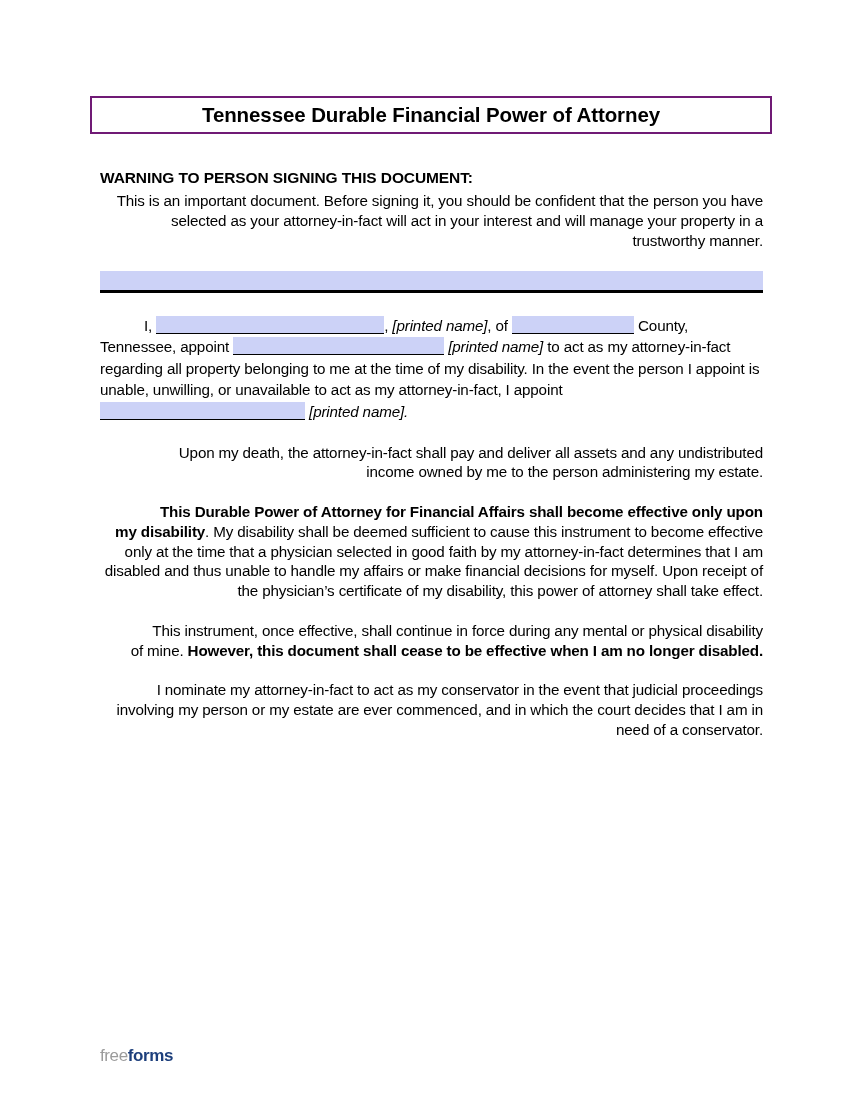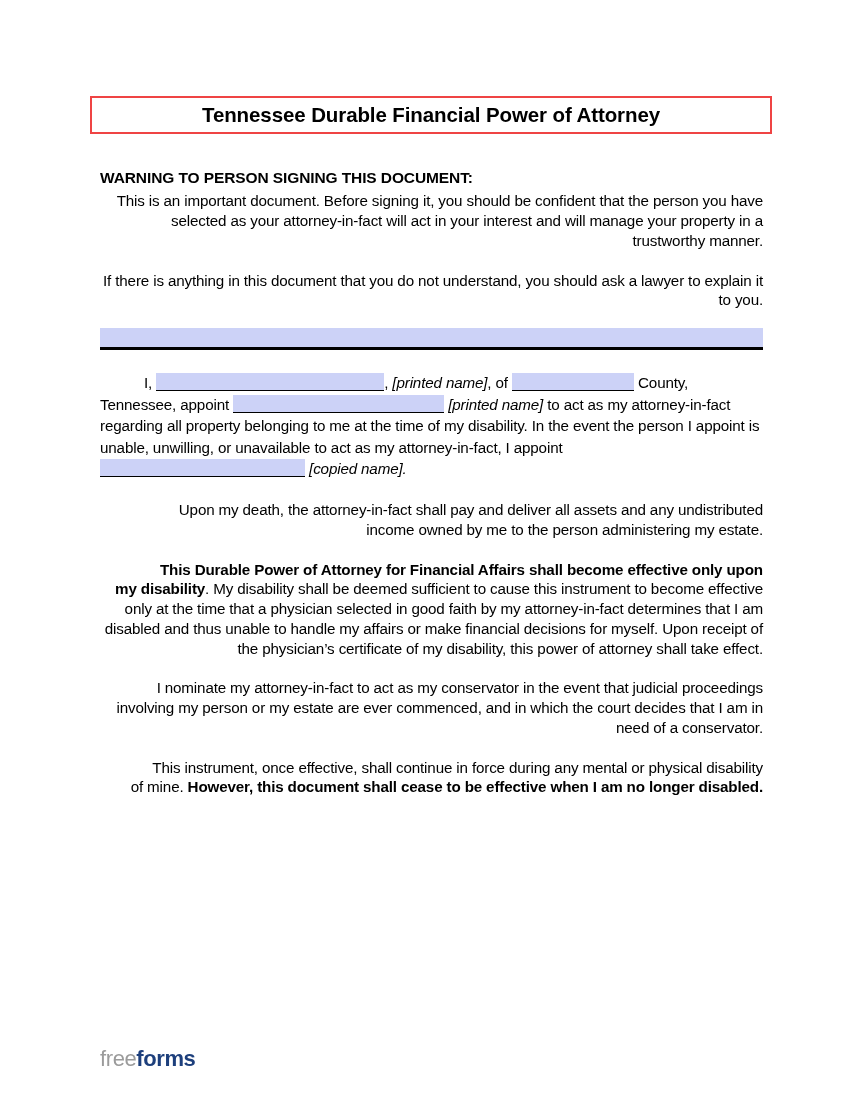--- a/index.html
+++ b/index.html
@@ -25,21 +25,21 @@
     background: #ffffff;
   }
 
   
   .title-box {
     position: absolute;
     left: 90px;
     top: 96px;
     width: 682px;
     height: 38px;
-    border: 2px solid #ef4444;
+    border: 2px solid #701a75;
     box-sizing: border-box;
     display: flex;
     align-items: center;
     justify-content: center;
   }
   .title-text {
     font-size: 20.5px;
     font-weight: bold;
     letter-spacing: -0.1px;
     color: #000000;
@@ -111,21 +111,21 @@
   .form-block .lead-indent {
     display: inline-block;
     width: 44px;
   }
 
   
   .footer-logo {
     position: absolute;
     left: 100px;
     top: 1046px;
-    font-size: 22px;
+    font-size: 17px;
     font-weight: bold;
     letter-spacing: -0.4px;
     white-space: nowrap;
   }
   .logo-free  { color: #9b9b9b; font-weight: normal; }
   .logo-forms { color: #1d3f7c; font-weight: bold; }
 </style>
 </head>
 <body>
 
@@ -135,38 +135,37 @@
     <span class="title-text">Tennessee Durable Financial Power of Attorney</span>
   </div>
 
   <div class="content">
 
     <div class="warning-head">WARNING TO PERSON SIGNING THIS DOCUMENT:</div>
 
     <p class="para">This is an important document.  Before signing it, you should be confident that the person you have selected as your attorney-in-fact will act in your interest and will manage your property in a trustworthy manner.</p>
 
 
-    <p class="para tight">If there is anything in this document that you do not understand, you should ask a lawyer to explain it to you.</p>
 
     <span class="field wide-bar"></span>
 
     <div class="form-block">
       <span class="lead-indent"></span><span>I,</span>
       <span class="field f-name1"></span><span>, </span><span class="printed">[printed name]</span><span>, of </span><span class="field f-county"></span>
       <span>County, Tennessee, appoint </span><span class="field f-agent"></span>
       <span class="printed">[printed name]</span><span> to act as my attorney-in-fact regarding all property belonging to me at the time of my disability. In the event the person I appoint is unable, unwilling, or unavailable to act as my attorney-in-fact, I appoint </span><span class="field f-alt"></span>
-      <span class="printed">[copied name].</span>
+      <span class="printed">[printed name].</span>
     </div>
 
 
     <p class="para indent">Upon my death, the attorney-in-fact shall pay and deliver all assets and any undistributed income owned by me to the person administering my estate.</p>
 
     <p class="para indent"><b>This Durable Power of Attorney for Financial Affairs shall become effective only upon my disability</b><span>. My disability shall be deemed sufficient to cause this instrument to become effective only at the time that a physician selected in good faith by my attorney-in-fact determines that I am disabled and thus unable to handle my affairs or make financial decisions for myself. Upon receipt of the physician’s certificate of my disability, this power of attorney shall take effect.</span></p>
 
+    <p class="para indent"><span>This instrument, once effective, shall continue in force during any mental or physical disability of mine. </span><b>However, this document shall cease to be effective when I am no longer disabled.</b></p>
+
     <p class="para indent">I nominate my attorney-in-fact to act as my conservator in the event that judicial proceedings involving my person or my estate are ever commenced, and in which the court decides that I am in need of a conservator.</p>
-
-    <p class="para indent"><span>This instrument, once effective, shall continue in force during any mental or physical disability of mine. </span><b>However, this document shall cease to be effective when I am no longer disabled.</b></p>
 
   </div>
 
   <div class="footer-logo"><span class="logo-free">free</span><span class="logo-forms">forms</span></div>
 
 </div>
 
 </body></html>

